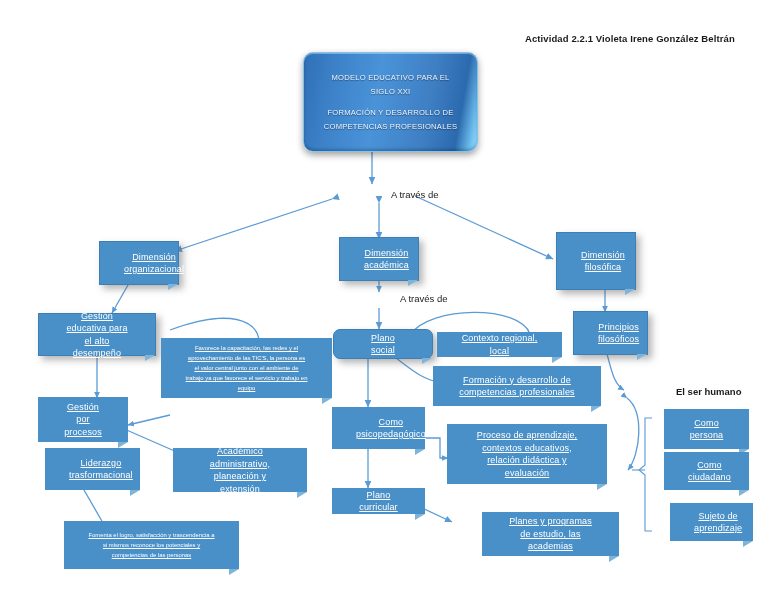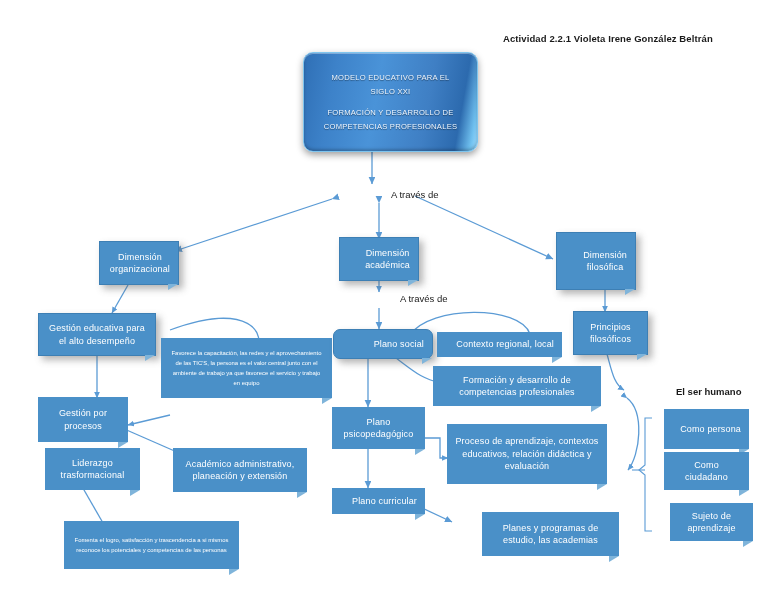--- a/index.html
+++ b/index.html
@@ -78,27 +78,28 @@
   }
   .plaque .pl-gap { height: 7px; }
 
   
   .box {
     position: absolute;
     background: #4a90c8;
     color: #ffffff;
     display: flex;
     align-items: center;
-    justify-content: flex-end;
+    justify-content: flex-start;
     text-align: center;
     box-sizing: border-box;
-    padding: 3px 8px;
+    padding: 3px 24px;
     line-height: 12.5px;
     font-size: 9px;
     letter-spacing: .15px;
+    text-decoration: underline;
   }
   
   .box::after {
     content: "";
     position: absolute;
     right: 0;
     bottom: -6px;
     width: 0; height: 0;
     border-left: 10px solid #7fb4da;
     border-bottom: 6px solid transparent;
@@ -166,21 +167,21 @@
 
       <path d="M607,354 C 612,372 614,384 624,390" marker-end="url(#ahs)"></path>
 
       <path d="M627,398 C 645,412 640,455 628,470" marker-end="url(#ahs)" marker-start="url(#ahs)"></path>
 
       <path d="M652,418 L645,418 L645,465 L639,470 L645,475 L645,531 L652,531" stroke-width="1.1"></path>
       <path d="M645,470 L632,470" stroke-width="1.1"></path>
     </g>
   </svg>
 
-  <div class="byline" style="left:503px; top:33px;">Actividad 2.2.1 Violeta Irene González Beltrán</div>
+  <div class="byline" style="left:525px; top:33px;">Actividad 2.2.1 Violeta Irene González Beltrán</div>
 
   <div class="plaque" style="left:303px; top:52px; width:175px; height:100px;">
     <span class="pl-line">MODELO EDUCATIVO PARA EL</span>
     <span class="pl-line">SIGLO XXI</span>
     <span class="pl-gap"></span>
     <span class="pl-line">FORMACIÓN Y DESARROLLO DE</span>
     <span class="pl-line">COMPETENCIAS PROFESIONALES</span>
   </div>
 
   <div class="caption" style="left:343px; top:189px;">A través de</div>
@@ -234,21 +235,21 @@
 
   <div class="box" style="left:437px; top:332px; width:125px; height:25px;">
     <span class="txt">Contexto regional, local</span>
   </div>
 
   <div class="box" style="left:433px; top:366px; width:168px; height:40px;">
     <span class="txt">Formación y desarrollo de competencias profesionales</span>
   </div>
 
   <div class="box" style="left:332px; top:407px; width:93px; height:42px;">
-    <span class="txt">Plano psicopedagógico</span>
+    <span class="txt">Como psicopedagógico</span>
   </div>
 
   <div class="box" style="left:447px; top:424px; width:160px; height:60px;">
     <span class="txt">Proceso de aprendizaje, contextos educativos, relación didáctica y evaluación</span>
   </div>
 
   <div class="box" style="left:332px; top:488px; width:93px; height:26px;">
     <span class="txt">Plano curricular</span>
   </div>
 

